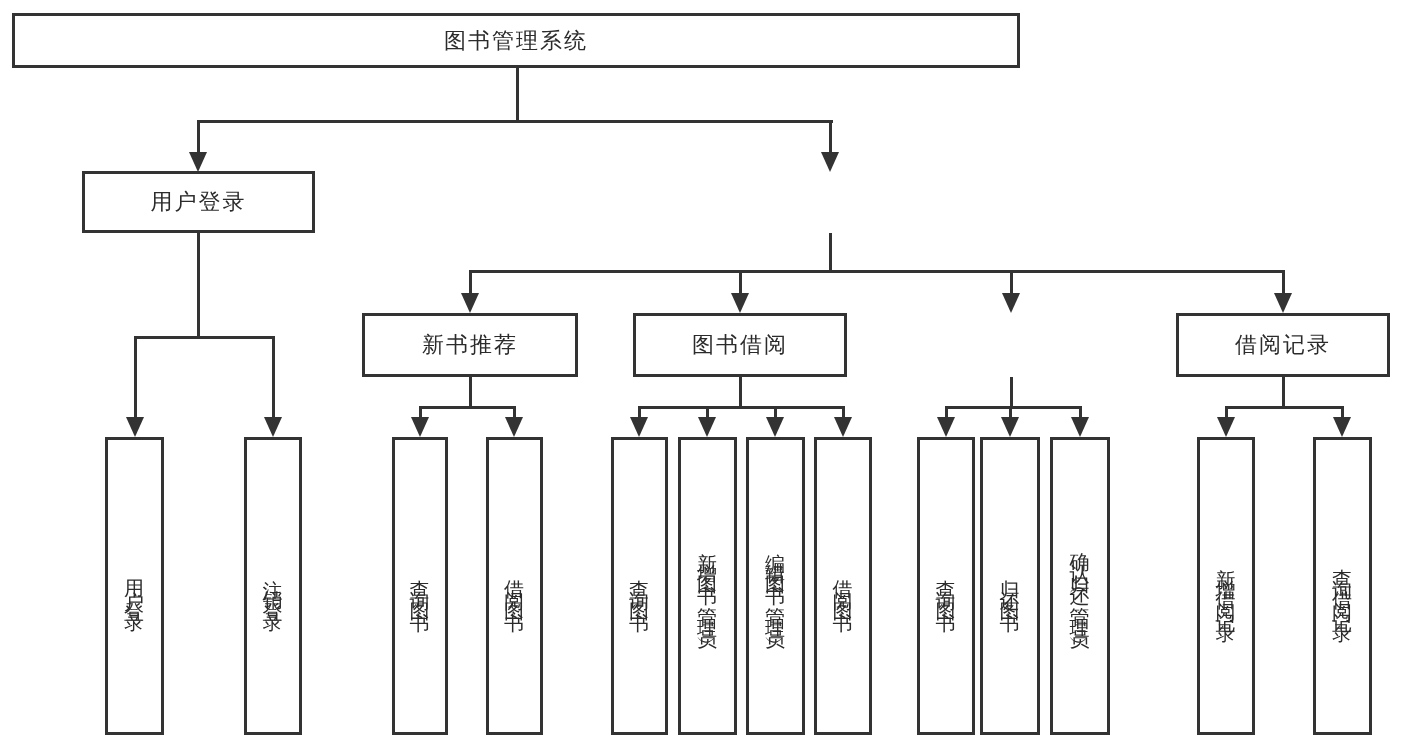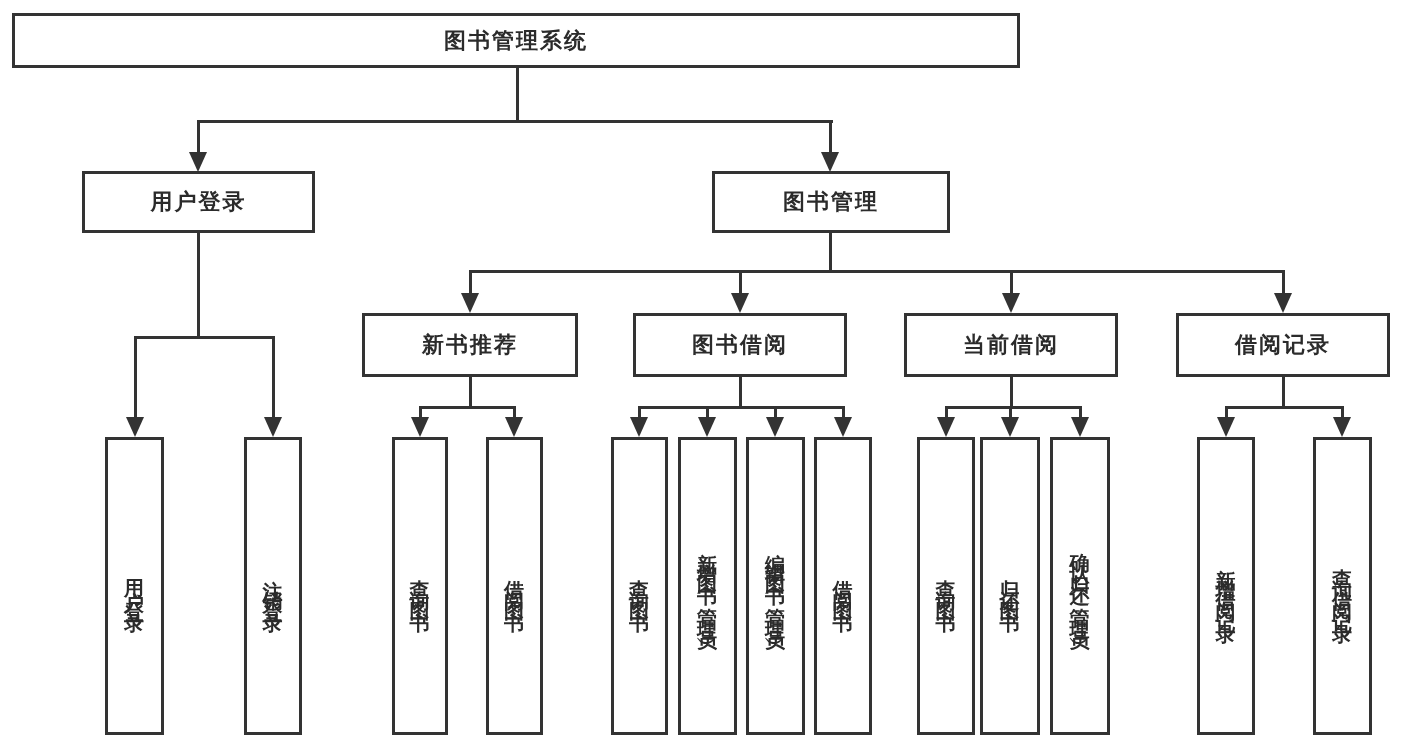--- a/index.html
+++ b/index.html
@@ -5,21 +5,21 @@
   html,body{margin:0;padding:0;background:#ffffff;}
   .canvas{
     position:relative;width:1405px;height:747px;background:#ffffff;overflow:hidden;
     font-family:"Liberation Sans","DejaVu Sans",sans-serif;color:#2b2b2b;
   }
   
   .box{
     position:absolute;box-sizing:border-box;border:3px solid #333333;background:#ffffff;
     display:flex;align-items:center;justify-content:center;
   }
-  .box .lbl{font-size:22px;letter-spacing:2px;line-height:1;color:#2b2b2b;white-space:nowrap;font-weight:bold;}
+  .box .lbl{font-size:22px;letter-spacing:2px;line-height:1;color:#2b2b2b;white-space:nowrap;}
   .leaf .lbl{
     writing-mode:vertical-rl;text-orientation:mixed;
     font-size:20px;letter-spacing:11px;line-height:1;white-space:nowrap;
   }
   
   .h{position:absolute;height:3px;background:#333333;}
   .v{position:absolute;width:3px;background:#333333;}
   .arw{
     position:absolute;width:0;height:0;
     border-left:9px solid transparent;border-right:9px solid transparent;
@@ -42,23 +42,20 @@
   <div class="v" style="left:516px;top:68px;height:55px;"></div>
   <div class="h" style="left:197px;top:120px;width:636px;"></div>
   <div class="v" style="left:197px;top:120px;height:34px;"></div>
   <div class="arw" style="left:189px;top:152px;"></div>
   <div class="v" style="left:829px;top:120px;height:34px;"></div>
   <div class="arw" style="left:821px;top:152px;"></div>
 
   <div class="box" style="left:82px;top:171px;width:233px;height:62px;">
     <span class="lbl">用户登录</span>
   </div>
-  <div class="box" style="left:712px;top:171px;width:238px;height:62px;">
-    <span class="lbl">图书管理</span>
-  </div>
 
   <div class="v" style="left:197px;top:233px;height:103px;"></div>
   <div class="h" style="left:134px;top:336px;width:141px;"></div>
   <div class="v" style="left:134px;top:336px;height:84px;"></div>
   <div class="arw" style="left:126px;top:417px;"></div>
   <div class="v" style="left:272px;top:336px;height:84px;"></div>
   <div class="arw" style="left:264px;top:417px;"></div>
 
   <div class="v" style="left:829px;top:233px;height:40px;"></div>
   <div class="h" style="left:469px;top:270px;width:816px;"></div>
@@ -69,23 +66,20 @@
   <div class="v" style="left:1010px;top:270px;height:25px;"></div>
   <div class="arw" style="left:1002px;top:293px;"></div>
   <div class="v" style="left:1282px;top:270px;height:25px;"></div>
   <div class="arw" style="left:1274px;top:293px;"></div>
 
   <div class="box" style="left:633px;top:313px;width:214px;height:64px;">
     <span class="lbl">图书借阅</span>
   </div>
   <div class="box" style="left:362px;top:313px;width:216px;height:64px;">
     <span class="lbl">新书推荐</span>
-  </div>
-  <div class="box" style="left:904px;top:313px;width:214px;height:64px;">
-    <span class="lbl">当前借阅</span>
   </div>
   <div class="box" style="left:1176px;top:313px;width:214px;height:64px;justify-content:center;">
     <span class="lbl">借阅记录</span>
   </div>
 
   <div class="v" style="left:469px;top:377px;height:31px;"></div>
   <div class="h" style="left:419px;top:406px;width:97px;"></div>
   <div class="v" style="left:419px;top:406px;height:13px;"></div>
   <div class="arw" style="left:411px;top:417px;"></div>
   <div class="v" style="left:513px;top:406px;height:13px;"></div>

